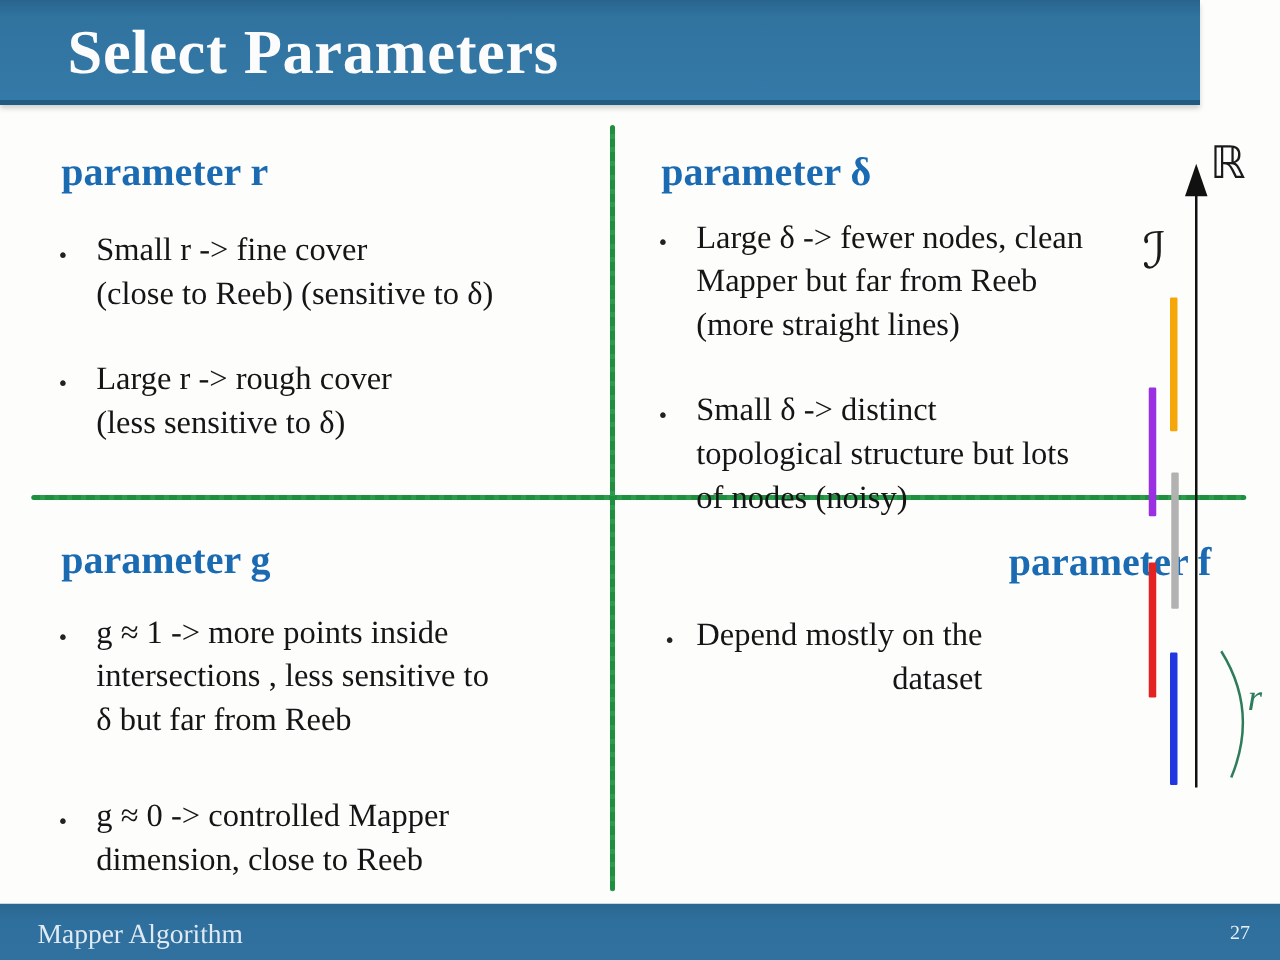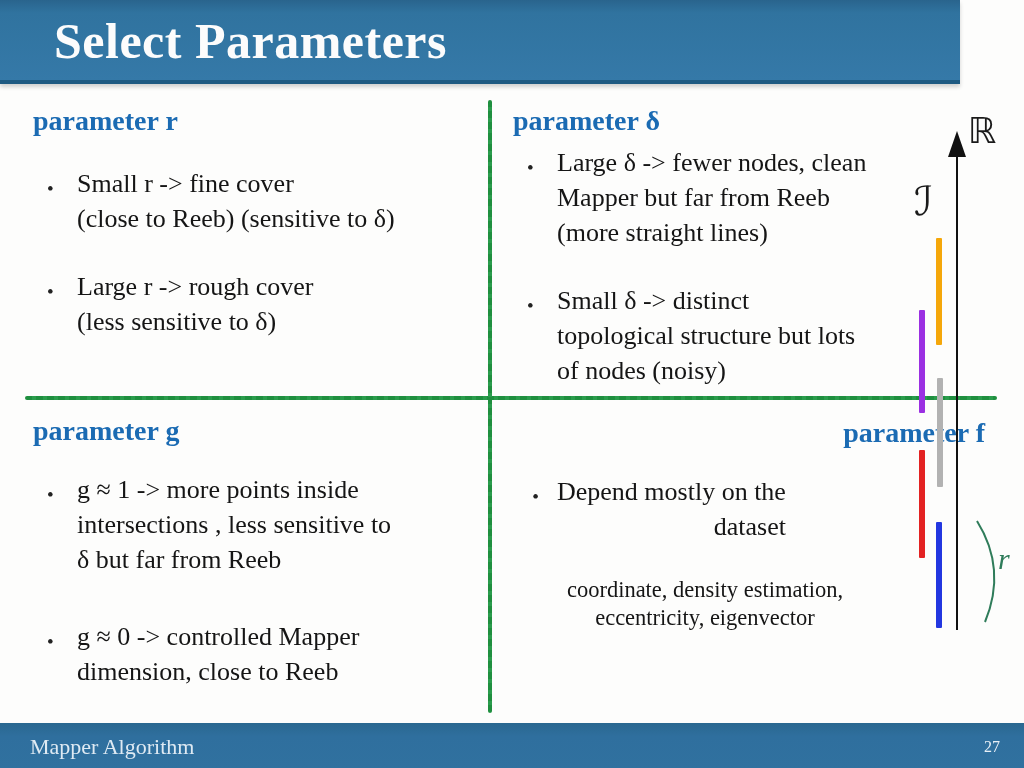--- a/index.html
+++ b/index.html
@@ -50,21 +50,21 @@
     background:repeating-linear-gradient(180deg,var(--divider_green) 0 7px,#2a9c4c 7px 11px);
     border-radius:2px;
   }
   
   .quad{position:absolute;color:var(--text_black);}
   .q-tl{left:33px;top:102px;width:452px;}
   .q-tr{left:513px;top:102px;width:472px;}
   .q-bl{left:33px;top:412px;width:452px;}
   .q-br{left:513px;top:414px;width:472px;text-align:right;}
   .qhead{
-    margin:0;font-size:28px;font-weight:bold;color:var(--heading_blue);
+    margin:16px;font-size:32px;font-weight:bold;color:var(--heading_blue);
     line-height:38px;
   }
   .bullets{margin-top:22px;}
   .q-tl .bullets{margin-top:26px;}
   .q-tr .bullets{margin-top:5px;}
   .bullet{display:flex;margin-bottom:33px;}
   .q-bl .bullet{margin-bottom:42px;}
   .dot{
     flex:0 0 12px;margin:0 18px 0 14px;padding-top:5px;
     font-size:19px;color:#222;line-height:35px;
@@ -170,22 +170,20 @@
     <h2 class="qhead">parameter f</h2>
     <div class="bullets">
       <div class="bullet">
         <span class="dot">•</span>
         <span class="btext">Depend mostly on the
 dataset</span>
       </div>
     </div>
   </section>
 
-  <div class="caption">coordinate, density estimation,
-eccentricity, eigenvector</div>
 
   <div class="axis-line"></div>
   <div class="axis-arrow"></div>
   <div class="lbl-R">ℝ</div>
   <div class="lbl-I">ℐ</div>
   <div id="cover-bars">
       <div class="bar" style="left: 936px; top: 238px; height: 107px; background: rgb(245, 167, 10);"></div>
       <div class="bar" style="left: 919px; top: 310px; height: 103px; background: rgb(155, 48, 226);"></div>
       <div class="bar" style="left: 937px; top: 378px; height: 109px; background: rgb(178, 178, 178);"></div>
       <div class="bar" style="left: 919px; top: 450px; height: 108px; background: rgb(227, 34, 34);"></div>

